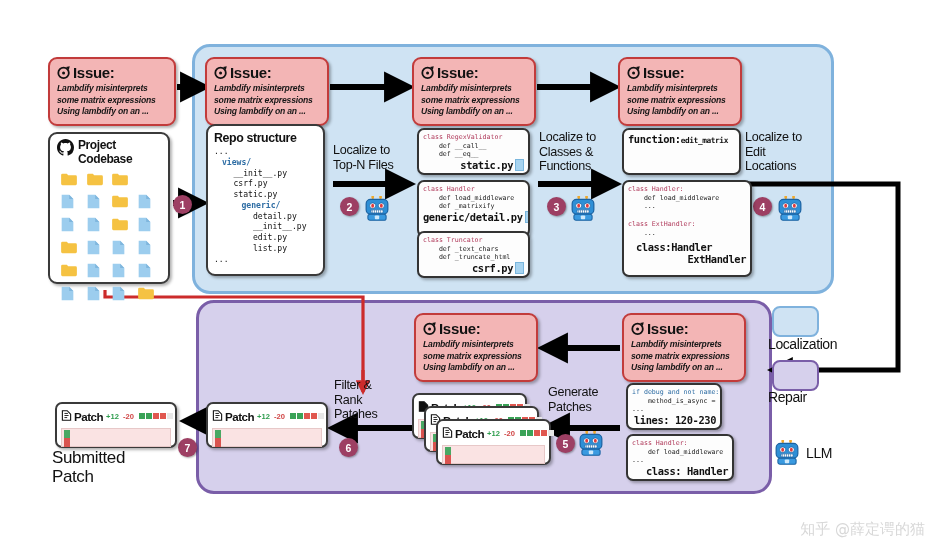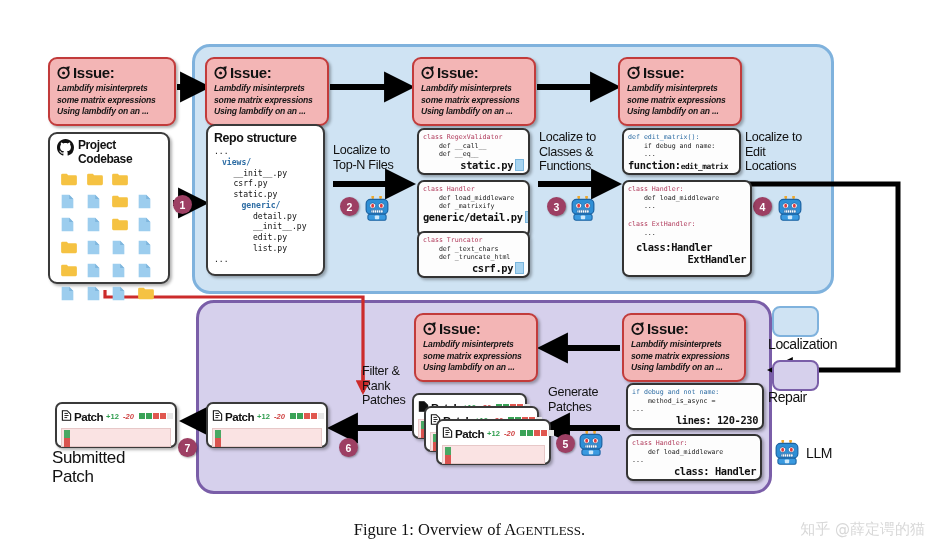--- a/index.html
+++ b/index.html
@@ -155,21 +155,21 @@
     position: absolute;
     background: #fff;
     border: 2px solid #3a3a3a;
     border-radius: 7px;
     box-shadow: 2px 2px 3px rgba(0,0,0,0.30);
     padding: 3px 4px;
   }
   .patch-head { display: flex; align-items: center; gap: 2px; }
   .patch-title { font-size: 11.6px; font-weight: bold; color: #111; letter-spacing: -0.5px; }
   .plus { font-size: 7.6px; font-weight: bold; color: #2f9e4f; margin-left: 1px; }
-  .minus { font-size: 7.6px; font-weight: bold; color: #d04545; margin-left: 2px; font-style: italic; }
+  .minus { font-size: 7.6px; font-weight: bold; color: #d04545; margin-left: 2px; }
   .sqrow { display: inline-flex; gap: 1px; margin-left: 3px; }
   .sq { width: 6px; height: 6px; display: inline-block; }
   .sq.g { background: #3aa357; }
   .sq.r { background: #e0574f; }
   .sq.e { background: #e7e7e7; }
   .diff-area {
     margin-top: 3px;
     height: 19px;
     background: #fae3e3;
     border: 1px solid #e7c8c8;
@@ -475,21 +475,21 @@
   <div class="step-label" style="left:333px;top:143px;width:76px;white-space:pre-line;">Localize to
 Top-N Files</div>
   <div class="step-label" style="left:539px;top:130px;width:78px;white-space:pre-line;">Localize to
 Classes &amp;
 Functions</div>
   <div class="step-label" style="left:745px;top:130px;width:86px;white-space:pre-line;">Localize to
 Edit
 Locations</div>
   <div class="step-label" style="left:548px;top:385px;width:72px;white-space:pre-line;">Generate
 Patches</div>
-  <div class="step-label" style="left:334px;top:364px;width:74px;white-space:pre-line;margin-left:28px;">Filter &amp;
+  <div class="step-label" style="left:334px;top:378px;width:74px;white-space:pre-line;">Filter &amp;
 Rank
 Patches</div>
 
   <div class="badge" style="left:173px;top:195px;">1</div>
   <div class="badge" style="left:340px;top:197px;">2</div>
   <div class="badge" style="left:547px;top:197px;">3</div>
   <div class="badge" style="left:753px;top:197px;">4</div>
   <div class="badge" style="left:556px;top:434px;">5</div>
   <div class="badge" style="left:339px;top:438px;">6</div>
   <div class="badge" style="left:178px;top:438px;">7</div>
@@ -585,45 +585,42 @@
   </div>
 
   <div class="snippet" style="left:417px;top:231px;width:113px;height:47px;">
     <div class="code"><span class="kw">class Truncator</span>
 <span>    def _text_chars</span>
 <span>    def _truncate_html</span></div>
     <div class="snip-foot"><span>csrf.py</span><span class="file-badge"></span></div>
   </div>
 
   <div class="snippet" style="left:622px;top:128px;width:119px;height:47px;">
-    <div class="code"><span class="kw2">def edit_matrix():</span>
-<span>    if debug and name:</span>
-<span>    ...</span></div>
     <div class="snip-foot left"><span>function:</span><span class="small">edit_matrix</span></div>
   </div>
 
   <div class="snippet" style="left:622px;top:180px;width:130px;height:97px;">
     <div class="code"><span class="kw">class Handler:</span>
 <span>    def load_middleware</span>
 <span>    ...</span>
 
 <span class="kw">class ExtHandler:</span>
 <span>    ...</span></div>
     <div class="snip-foot left" style="margin-top:4px;margin-left:8px;"><span>class:</span><span>Handler</span></div>
     <div class="snip-foot"><span>ExtHandler</span></div>
   </div>
 
-  <div class="snippet" style="left:626px;top:383px;width:138px;height:47px;">
+  <div class="snippet" style="left:626px;top:383px;width:96px;height:47px;">
     <div class="code"><span class="kw2">if debug and not name:</span>
 <span>    method_is_async =</span>
 <span>...</span></div>
     <div class="snip-foot">lines: 120-230</div>
   </div>
 
-  <div class="snippet" style="left:626px;top:434px;width:136px;height:47px;">
+  <div class="snippet" style="left:626px;top:434px;width:108px;height:47px;">
     <div class="code"><span class="kw">class Handler:</span>
 <span>    def load_middleware</span>
 <span>...</span></div>
     <div class="snip-foot">class: Handler</div>
   </div>
 
   <div class="patch" style="left:412px;top:393px;width:115px;height:46px;z-index:1;">
     <div class="patch-head">
       <span><svg width="11" height="11" viewBox="0 0 16 16">
             <path fill="#111" d="M2 1h7l5 5v9H2z" stroke="#111" stroke-width="1.6"></path>
@@ -740,18 +737,15 @@
     <span>Submitted</span><br>
     <span>Patch</span>
   </div>
 
   <div class="legend-swatch" id="legend-loc-swatch"></div>
   <div class="legend-label" style="left:768px;top:336px;">Localization</div>
   <div class="legend-swatch" id="legend-rep-swatch"></div>
   <div class="legend-label" style="left:768px;top:389px;">Repair</div>
   <div class="legend-label" style="left:806px;top:445px;">LLM</div>
 
-  <div id="caption">
-    <span>Figure 1: Overview of </span><span class="sc" style="font-size:16.5px;"><span style="font-size:16.5px;">A</span><span style="font-size:13px;">GENTLESS</span></span><span>.</span>
-  </div>
   <div id="watermark">知乎 @薛定谔的猫</div>
 
 </div>
 
 </body></html>

